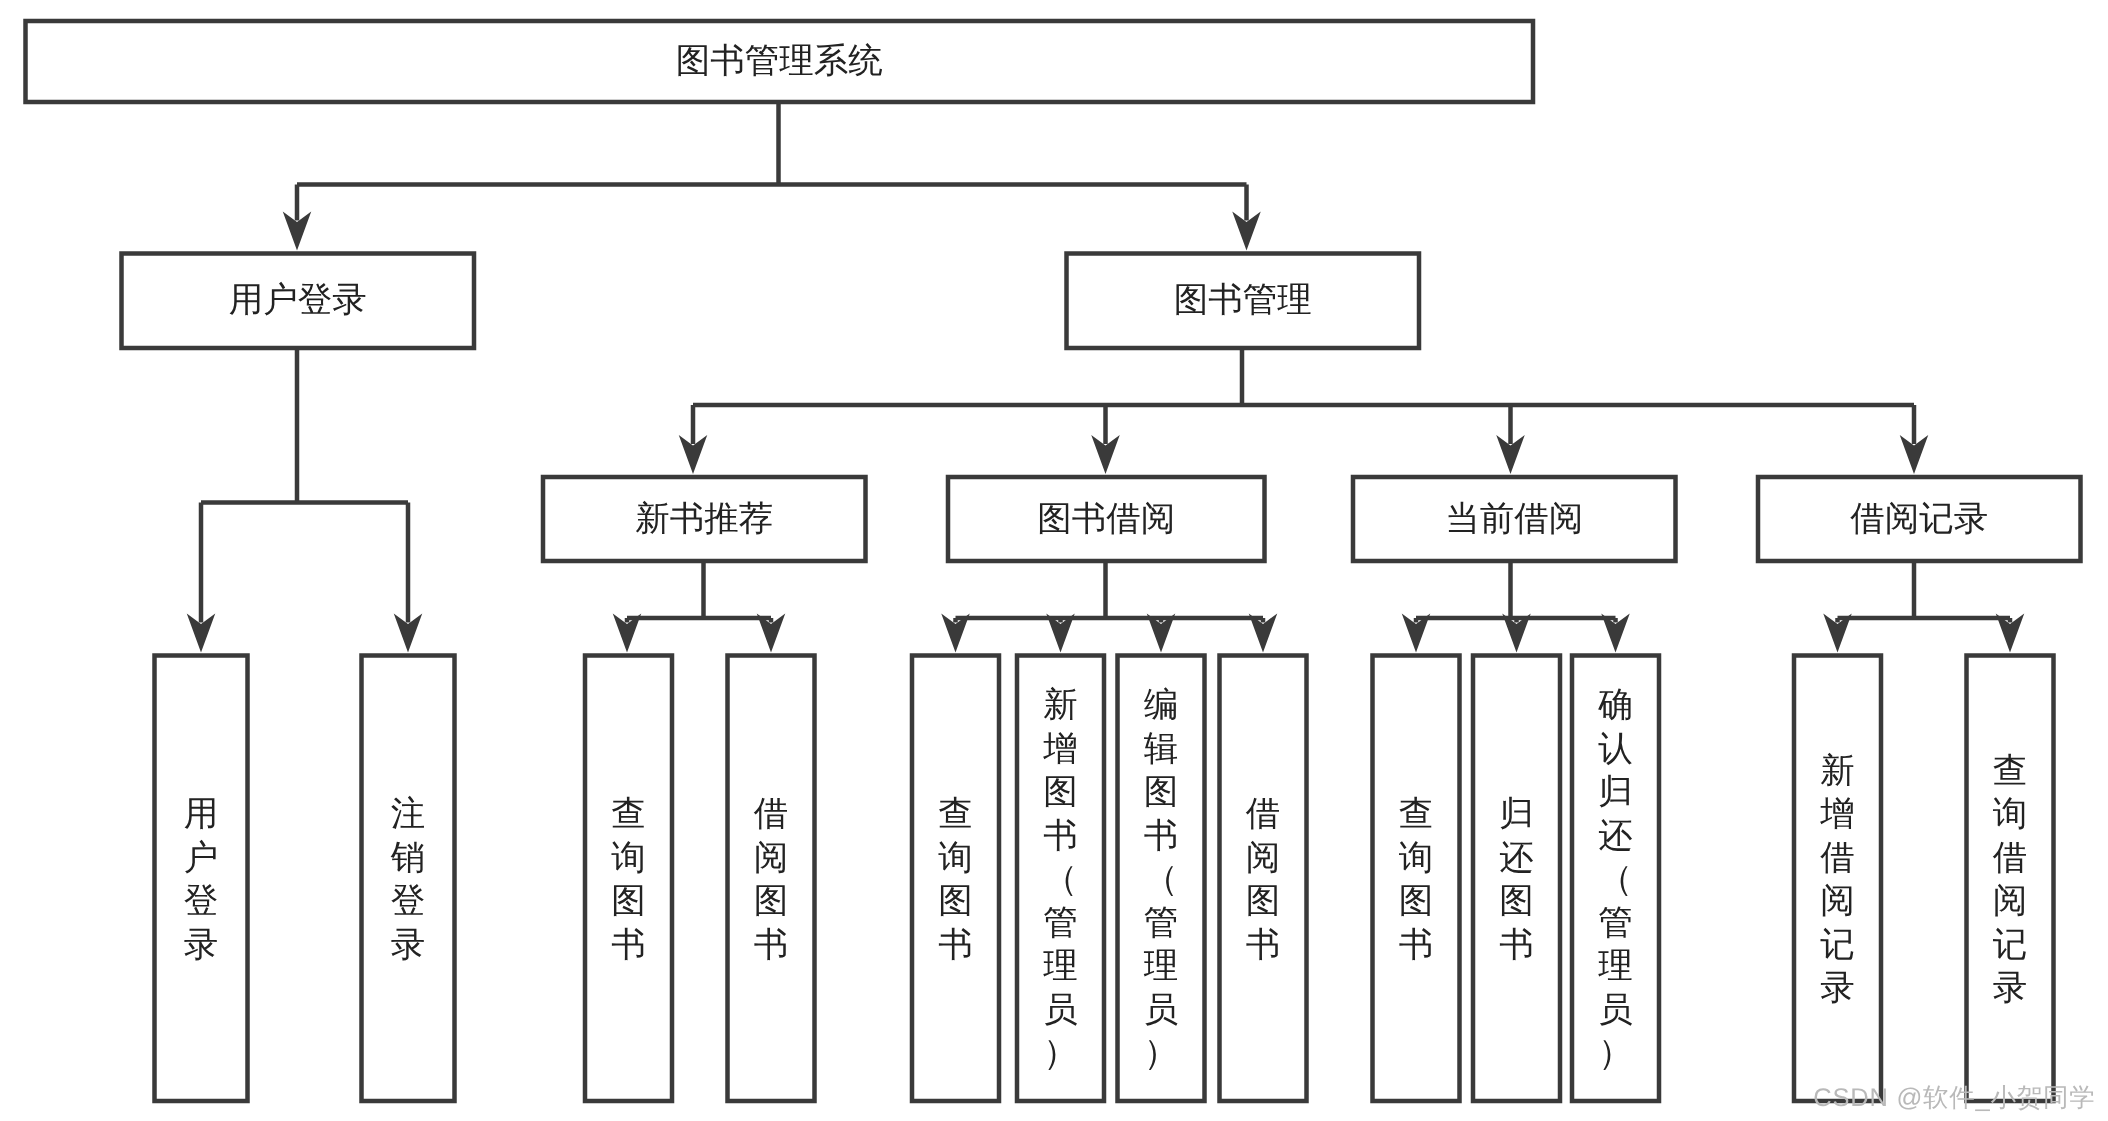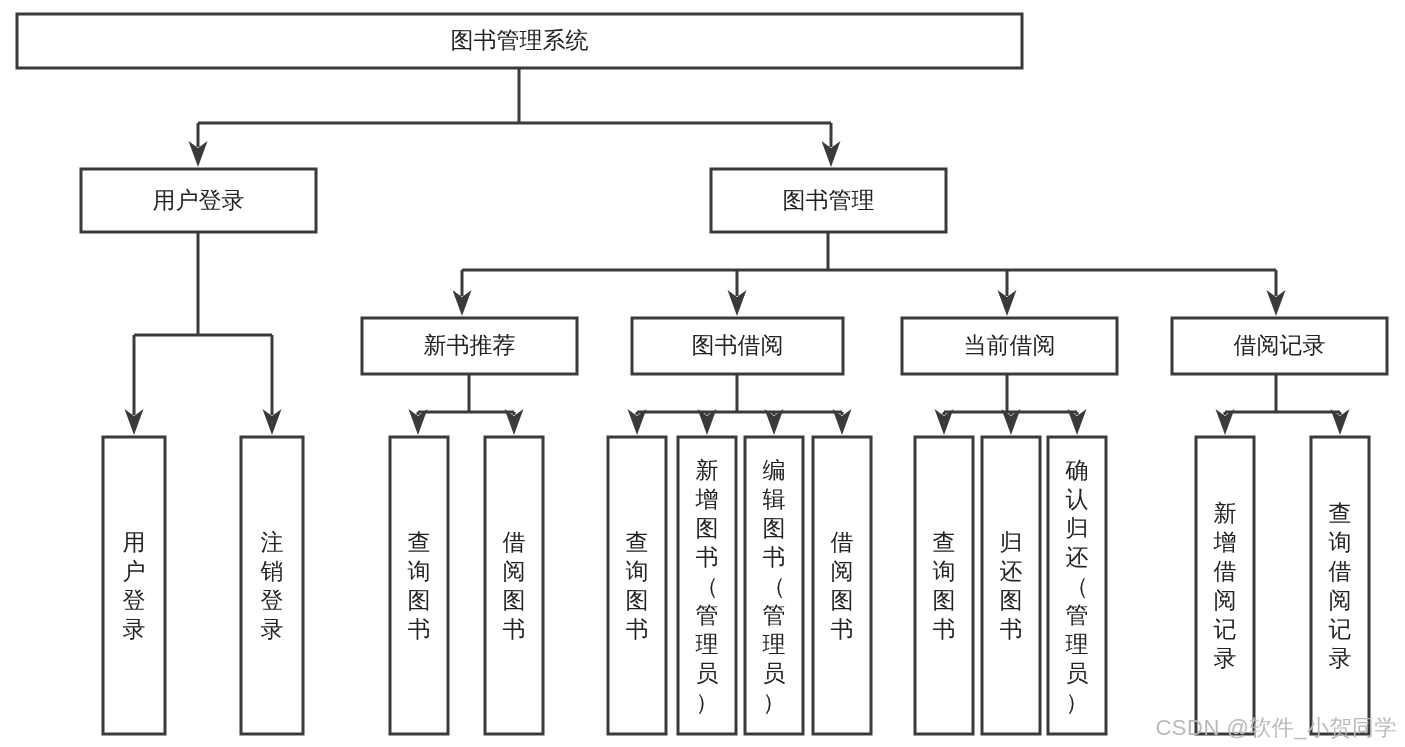--- a/index.html
+++ b/index.html
@@ -20,21 +20,21 @@
     fill:#222222;
     dominant-baseline:middle;
   }
   .label-h{font-size:23px;text-anchor:middle;}
   .label-v{font-size:23px;text-anchor:middle;}
 
   .watermark{
     position:absolute;
     right:8px;bottom:4px;
     font-family:"Liberation Sans","DejaVu Sans",sans-serif;
-    font-size:22px;
+    font-size:17px;
     color:#b9b9b9;
     letter-spacing:0.5px;
     white-space:nowrap;
     user-select:none;
   }
 </style>
 </head>
 <body>
 
 <div id="diagram-root">

